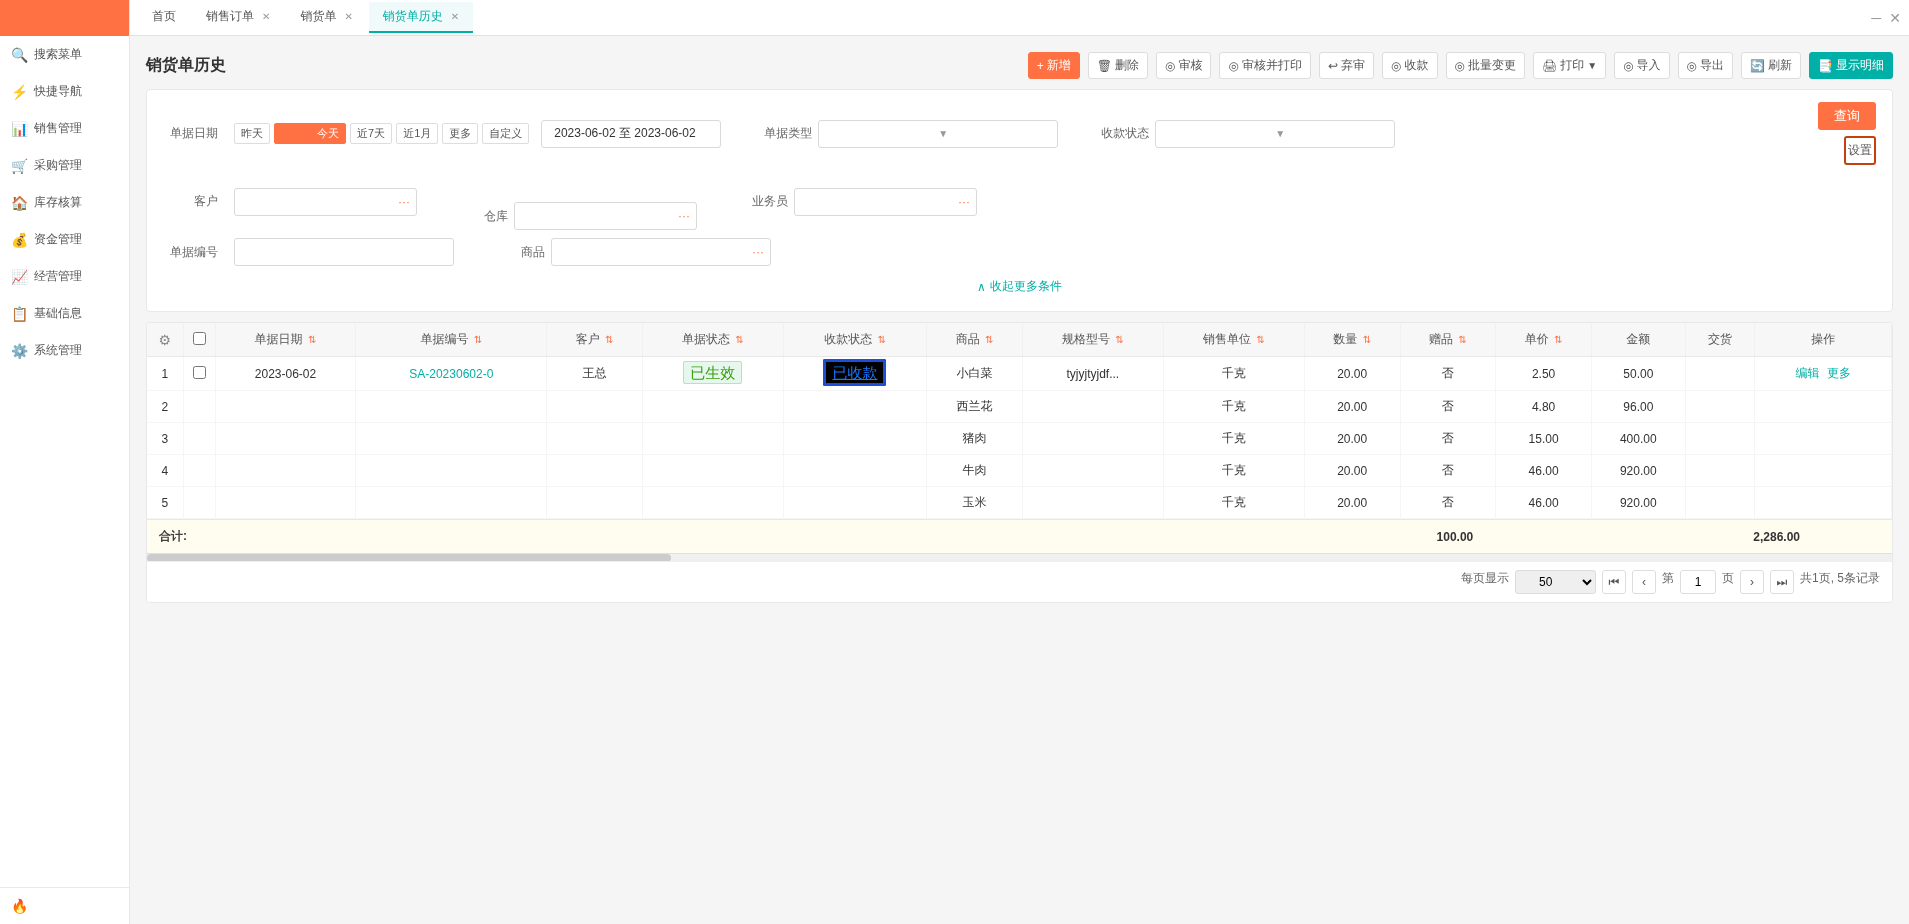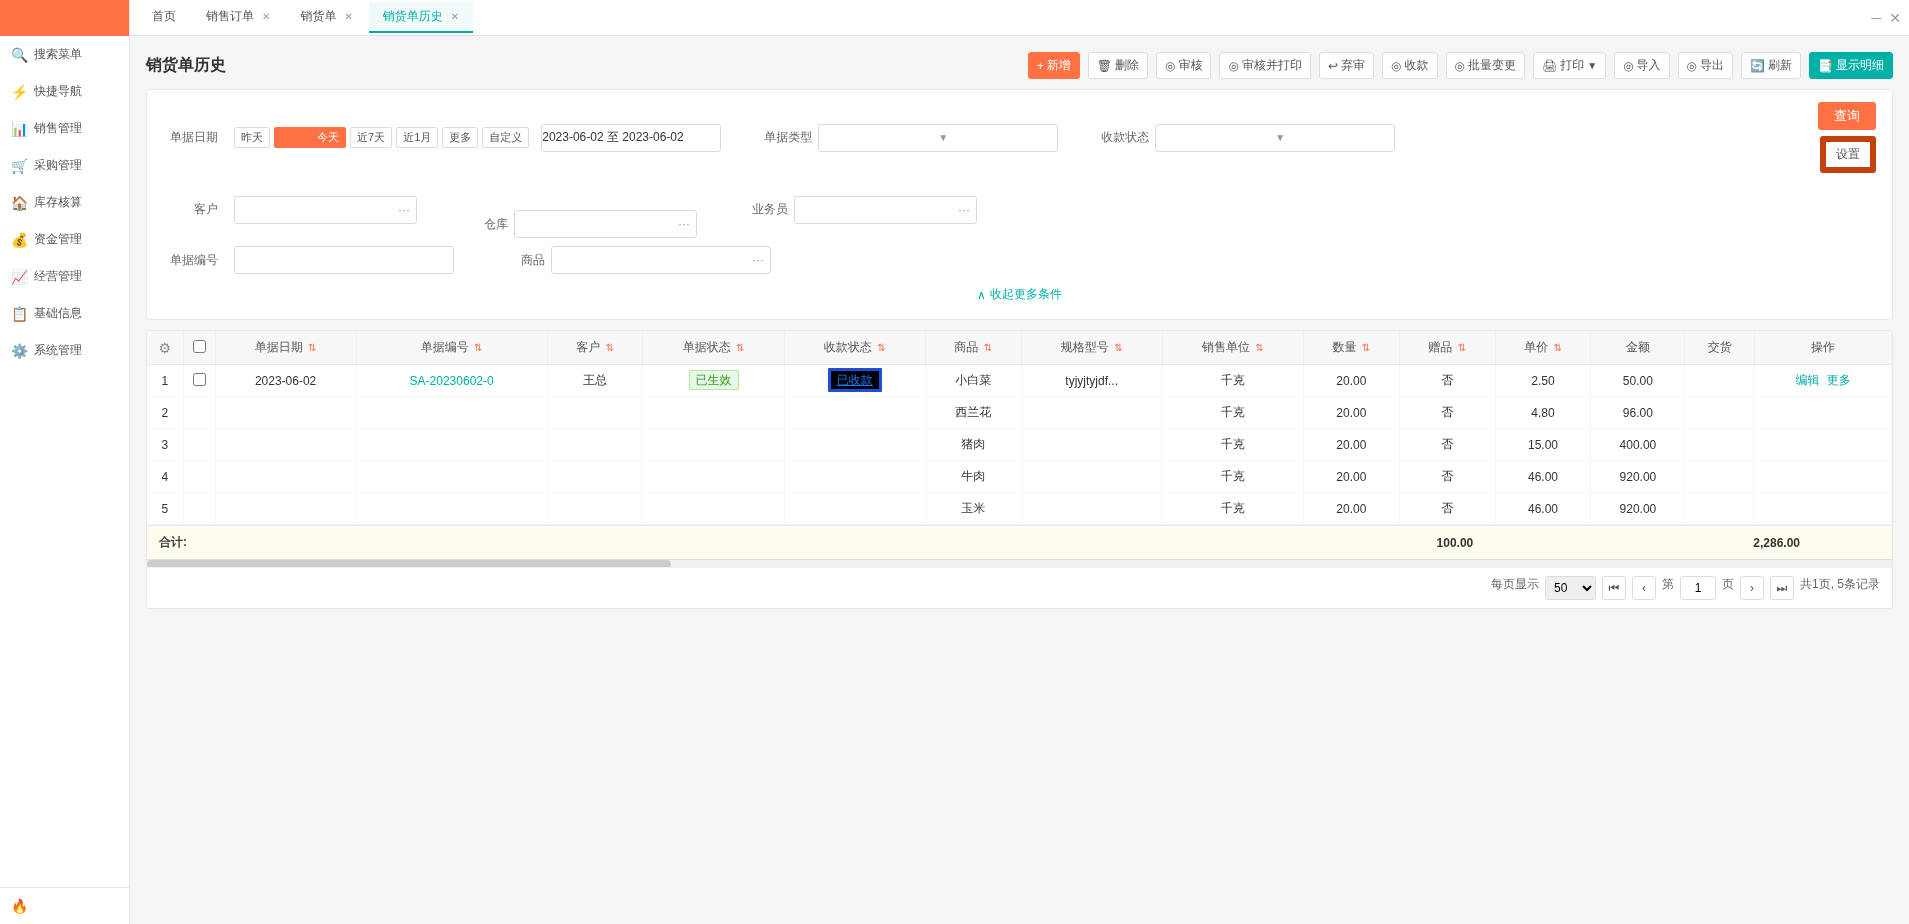--- a/index.html
+++ b/index.html
@@ -30,55 +30,55 @@
     .toolbar { display: flex; align-items: center; gap: 8px; flex-wrap: wrap; }
     .toolbar-btn { display: flex; align-items: center; gap: 3px; padding: 4px 8px; font-size: 12px; cursor: pointer; color: #555; background: #fff; border: 1px solid #ddd; border-radius: 3px; white-space: nowrap; }
     .toolbar-btn .btn-icon { font-size: 12px; }
     .toolbar-btn.primary { background: #ff7043; color: #fff; border-color: #ff7043; }
     .toolbar-btn.teal { background: #00b0a6; color: #fff; border-color: #00b0a6; }
 
     
     .filter-panel { background: #fff; border: 1px solid #e8e8e8; border-radius: 4px; padding: 12px 16px; }
     .filter-row { display: flex; align-items: center; gap: 16px; margin-bottom: 8px; }
     .filter-label { color: #666; min-width: 55px; text-align: right; flex-shrink: 0; }
-    .filter-input { border: 1px solid #d9d9d9; border-radius: 3px; padding: 4px 0; font-size: 12px; color: #333; min-width: 180px; height: 28px; }
+    .filter-input { border: 1px solid #d9d9d9; border-radius: 3px; padding: 4px 12px; font-size: 12px; color: #333; min-width: 180px; height: 28px; }
     .filter-date-group { display: flex; align-items: center; gap: 4px; }
     .date-btn { padding: 2px 6px; font-size: 11px; cursor: pointer; border-radius: 2px; border: 1px solid #ddd; background: #fff; color: #555; }
     .date-btn.active { background: #ff7043; color: #fff; border-color: #ff7043; padding-left: 42px; }
     .filter-collapse { text-align: center; cursor: pointer; color: #00b0a6; font-size: 12px; padding: 4px; display: flex; align-items: center; justify-content: center; gap: 4px; }
 
     
     .table-wrapper { background: #fff; border: 1px solid #e8e8e8; border-radius: 4px; overflow: hidden; }
     table { width: 100%; border-collapse: collapse; font-size: 12px; }
     thead { background: #f7f7f7; }
     thead th { padding: 8px 6px; text-align: center; font-weight: normal; color: #555; border-bottom: 1px solid #e8e8e8; border-right: 1px solid #f0f0f0; white-space: nowrap; position: relative; }
     thead th .sort-icon { color: #ff7043; font-size: 10px; margin-left: 2px; }
     tbody tr { border-bottom: 1px solid #f5f5f5; }
     tbody td { padding: 7px 6px; text-align: center; color: #333; border-right: 1px solid #f5f5f5; white-space: nowrap; }
-    .badge { padding: 2px 6px; border-radius: 2px; font-size: 12px; }
+    .badge { padding: 2px 6px; border-radius: 2px; font-size: 15px; }
     .badge-green { background: #e6f7ee; color: #389e0d; border: 1px solid #b7eb8f; }
     .badge-blue { background: #000000; color: #1677ff; border: 3px solid #1d4ed8; text-decoration: underline; }
     .action-link { color: #00b0a6; cursor: pointer; margin: 0 2px; }
 
     
     .table-footer { background: #fffdf0; border-top: 1px solid #e8e8e8; padding: 8px 12px; display: flex; align-items: center; }
     .table-footer .total-label { color: #404040; font-weight: bold; min-width: 60px; }
 
     
     .pagination-bar { padding: 8px 12px; display: flex; align-items: flex-start; justify-content: flex-end; gap: 6px; border-top: 1px solid #f0f0f0; background: #fff; }
     .pagination-info { color: #666; font-size: 12px; }
     .page-btn { width: 24px; height: 24px; display: flex; align-items: center; justify-content: center; border: 1px solid #ddd; border-radius: 3px; cursor: pointer; background: #fff; font-size: 12px; color: #555; }
     .page-input { width: 36px; height: 24px; border: 1px solid #ddd; border-radius: 3px; text-align: center; font-size: 12px; }
 
     
     .scroll-bar { height: 8px; background: #f0f0f0; border-top: 1px solid #e0e0e0; overflow: hidden; }
     .scroll-thumb { height: 8px; background: #ccc; border-radius: 4px; width: 30%; margin-left: 0; }
 
     
-    .settings-btn { background: #fff; border: 6px solid #c2410c; border-radius: 3px; padding: 4px 10px; font-size: 12px; color: #555; cursor: pointer; }
+    .settings-btn { background: #fff; border: 2px solid #c2410c; border-radius: 3px; padding: 4px 2px; font-size: 12px; color: #555; cursor: pointer; }
 
     .gear-cell { display: flex; align-items: center; justify-content: center; cursor: pointer; color: #888; font-size: 14px; }
 
     .filter-input-with-dots { display: flex; align-items: center; border: 1px solid #d9d9d9; border-radius: 3px; background: #fff; min-width: 180px; height: 28px; padding: 0 6px; }
     .filter-input-with-dots input { border: none; outline: none; flex: 1; font-size: 12px; min-width: 0; }
     .dots-btn { color: #ff7043; cursor: pointer; font-size: 12px; margin-left: 2px; }
 
     .select-with-arrow { display: flex; align-items: center; border: 1px solid #d9d9d9; border-radius: 3px; background: #fff; min-width: 240px; height: 28px; padding: 0 8px; cursor: pointer; }
     .select-with-arrow span { flex: 1; font-size: 12px; color: #999; }
     .select-with-arrow .arrow { color: #999; font-size: 10px; }
@@ -484,21 +484,21 @@
           <span style="font-weight:bold;">2,286.00</span>
         </div>
       </div>
 
       <div class="scroll-bar">
         <div class="scroll-thumb"></div>
       </div>
 
       <div class="pagination-bar">
         <span class="pagination-info">每页显示</span>
-        <select style="height:24px; border:1px solid #ddd; border-radius:3px; font-size:12px; padding:0 4px;">
+        <select style="height:24px; border:1px solid #ddd; border-radius:3px; font-size:12px; padding:0 19px;">
           <option>50</option>
           <option>100</option>
           <option>200</option>
         </select>
         <button class="page-btn">⏮</button>
         <button class="page-btn">‹</button>
         <span class="pagination-info">第</span>
         <input class="page-input" type="text" value="1" style="">
         <span class="pagination-info">页</span>
         <button class="page-btn">›</button>

